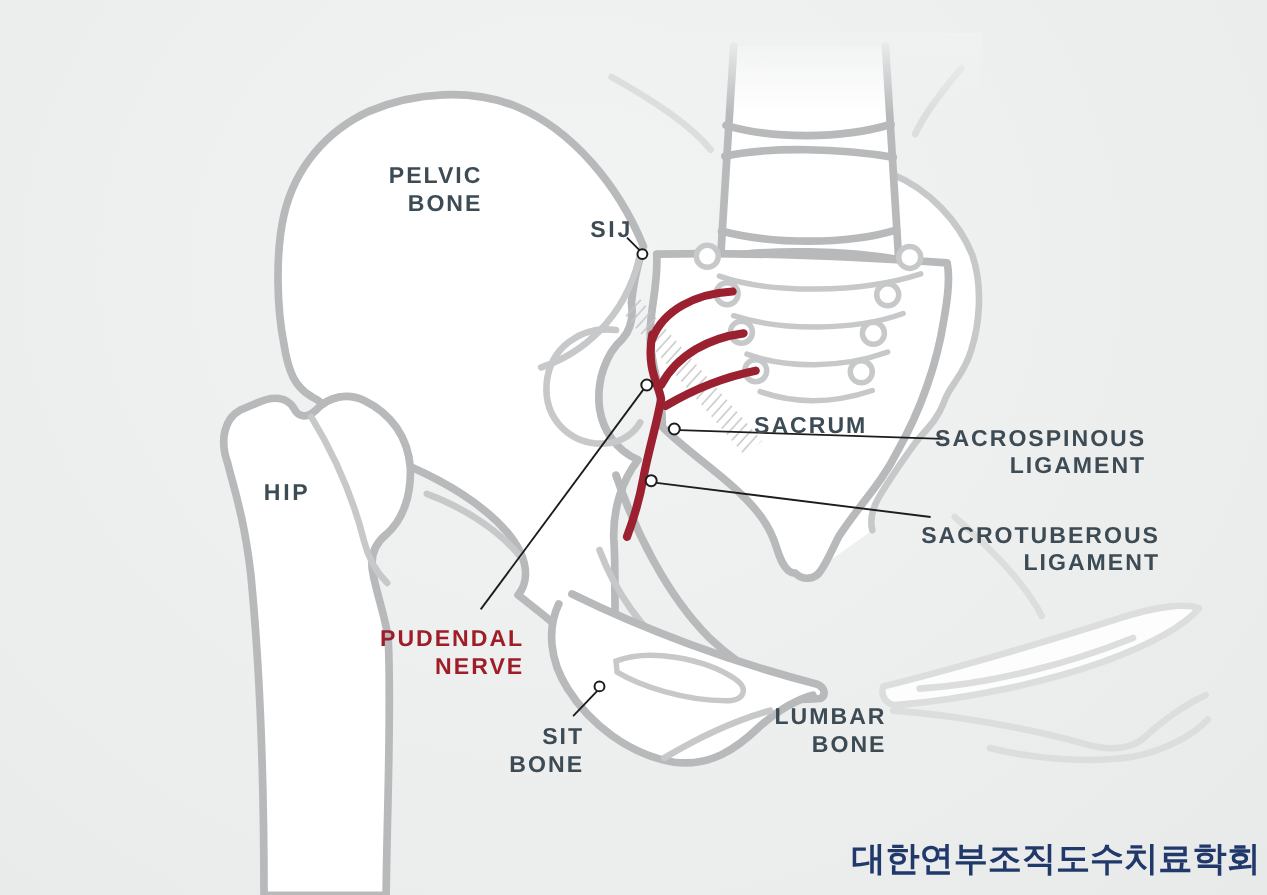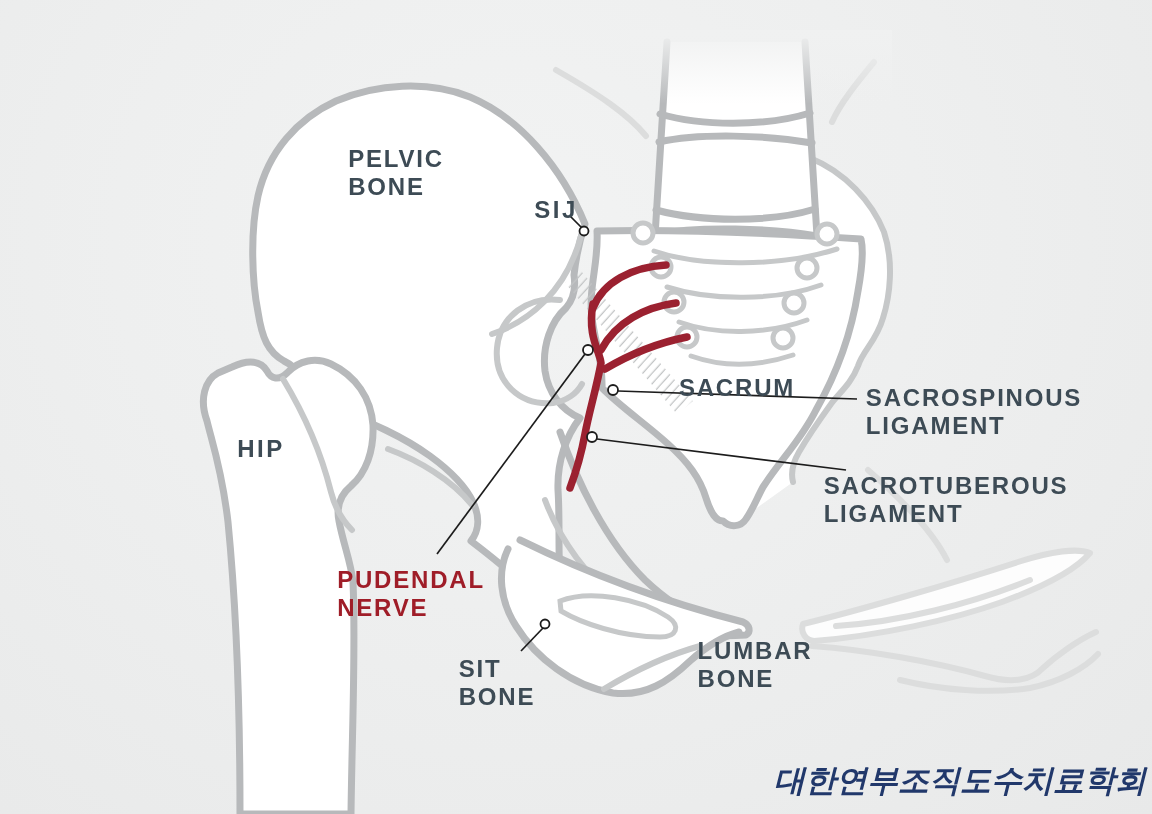--- a/index.html
+++ b/index.html
@@ -25,34 +25,33 @@
   .nerve{fill:none;stroke:var(--nerve);stroke-width:7.5;stroke-linecap:round;}
   .leader{fill:none;stroke:var(--leader);stroke-width:1.7;}
   .leader-dot{fill:#ffffff;stroke:var(--leader);stroke-width:1.8;}
 
   
   .lbl{
     position:absolute;
     transform:translate(-50%,-50%);
     color:var(--label);
     font-weight:bold;
-    font-size:24px;
+    font-size:21px;
     line-height:1.17;
     letter-spacing:1.8px;
-    text-align:left;
+    text-align:right;
     white-space:pre-line;
     user-select:none;
   }
   .lbl-nerve{color:var(--nerve-label);}
   .watermark{
     position:absolute;
     right:6px;top:760px;
     color:var(--watermark);
     font-weight:bold;
-    font-style:italic;
     font-size:31px;
     letter-spacing:0px;
     user-select:none;
   }
 </style>
 </head>
 <body>
 
 <div class="stage" style="--bone: #b7b9bb; --bone-lt: #c6c8c9; --bone-faint: #dcdddd; --bone-fill: #ffffff; --label: #3d4b55; --nerve: #9b2130; --nerve-label: #9f1d28; --watermark: #21386b; --leader: #1c1c1c;">
 
@@ -159,21 +158,21 @@
       <line class="leader" x1="521" y1="651" x2="543" y2="628"></line>
       <circle class="leader-dot" cx="545" cy="624" r="4.5"></circle>
     </g>
   </svg>
 
   <div class="lbl" style="left:396px;top:173px;">PELVIC
 BONE</div>
   <div class="lbl" style="left:556px;top:210px;letter-spacing:2.5px;">SIJ</div>
   <div class="lbl" style="left:737px;top:388px;">SACRUM</div>
   <div class="lbl" style="left:261px;top:449px;letter-spacing:2.5px;">HIP</div>
-  <div class="lbl" style="left:946px;top:412px;margin-left:28px;">SACROSPINOUS
+  <div class="lbl" style="left:946px;top:412px;">SACROSPINOUS
 LIGAMENT</div>
   <div class="lbl" style="left:946px;top:500px;">SACROTUBEROUS
 LIGAMENT</div>
   <div class="lbl lbl-nerve" style="left:411px;top:579px;margin-top:15px;">PUDENDAL
 NERVE</div>
   <div class="lbl" style="left:497px;top:667px;margin-top:16px;">SIT
 BONE</div>
   <div class="lbl" style="left:755px;top:665px;">LUMBAR
 BONE</div>
 

